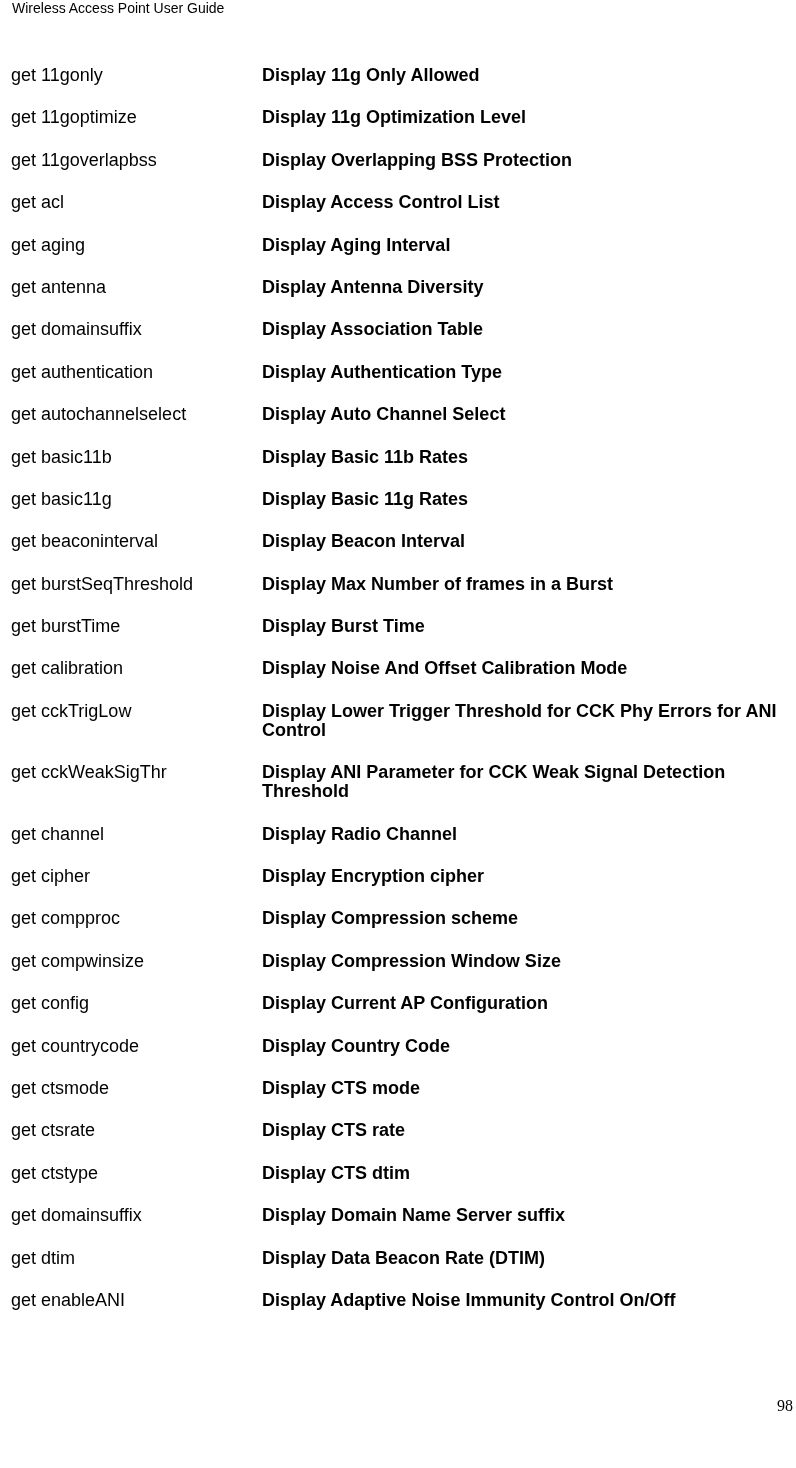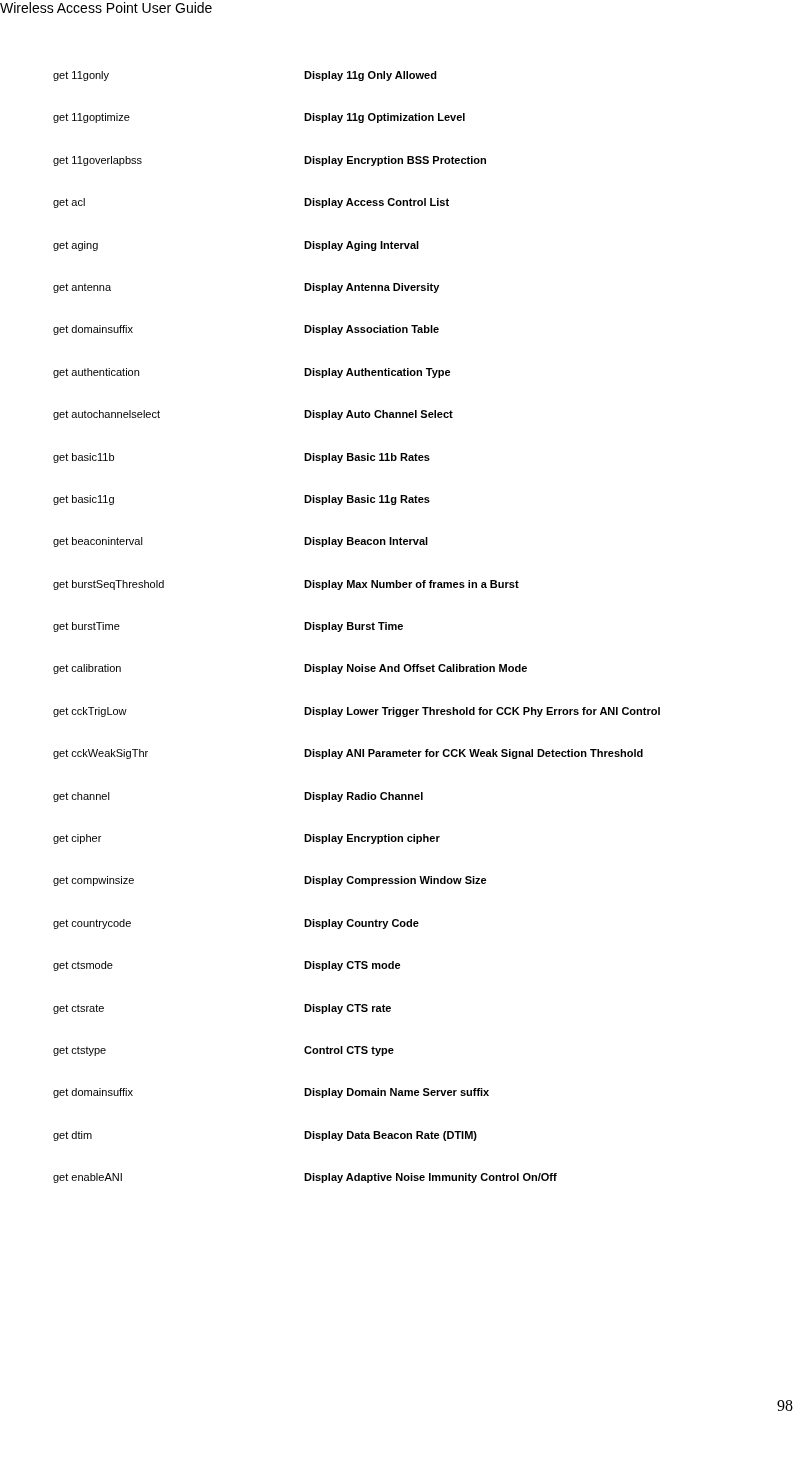--- a/index.html
+++ b/index.html
@@ -1,30 +1,29 @@
 <!DOCTYPE html>
 <html><head>
 <meta charset="utf-8">
 <style>
   html, body { margin: 0; padding: 0; background: #ffffff; }
   body {
     width: 796px; height: 1468px; position: relative; overflow: hidden;
     font-family: "Liberation Sans", sans-serif; color: #000;
   }
   .header {
-    position: absolute; left: 0; top: 0;
+    position: absolute; left: 12px; top: 0;
     font-size: 14px; line-height: 16px;
   }
   .table {
     position: absolute; left: 11px; top: 66px; width: 770px;
   }
   .row {
-    display: flex; font-size: 11px; line-height: 19px;
+    display: flex; font-size: 18px; line-height: 19px;
     margin-bottom: 23.4px;
-    margin-left: 42px;
   }
   .row .cmd { width: 251px; flex: 0 0 251px; }
   .row .desc { flex: 1 1 auto; font-weight: bold; }
   .page-num {
     position: absolute; right: 3px; top: 1397px;
     font-family: "Liberation Serif", serif; font-size: 16px; line-height: 17px; margin-left: 42px;
   }
 </style>
 </head>
 <body>
@@ -35,21 +34,21 @@
     <div class="row">
       <div class="cmd">get 11gonly</div>
       <div class="desc">Display 11g Only Allowed</div>
     </div>
     <div class="row">
       <div class="cmd">get 11goptimize</div>
       <div class="desc">Display 11g Optimization Level</div>
     </div>
     <div class="row">
       <div class="cmd">get 11goverlapbss</div>
-      <div class="desc">Display Encryption BSS Protection</div>
+      <div class="desc">Display Overlapping BSS Protection</div>
     </div>
     <div class="row">
       <div class="cmd">get acl</div>
       <div class="desc">Display Access Control List</div>
     </div>
     <div class="row">
       <div class="cmd">get aging</div>
       <div class="desc">Display Aging Interval</div>
     </div>
     <div class="row">
@@ -102,38 +101,46 @@
     </div>
     <div class="row">
       <div class="cmd">get channel</div>
       <div class="desc">Display Radio Channel</div>
     </div>
     <div class="row">
       <div class="cmd">get cipher</div>
       <div class="desc">Display Encryption cipher</div>
     </div>
     <div class="row">
+      <div class="cmd">get compproc</div>
+      <div class="desc">Display Compression scheme</div>
+    </div>
+    <div class="row">
       <div class="cmd">get compwinsize</div>
       <div class="desc">Display Compression Window Size</div>
+    </div>
+    <div class="row">
+      <div class="cmd">get config</div>
+      <div class="desc">Display Current AP Configuration</div>
     </div>
     <div class="row">
       <div class="cmd">get countrycode</div>
       <div class="desc">Display Country Code</div>
     </div>
     <div class="row">
       <div class="cmd">get ctsmode</div>
       <div class="desc">Display CTS mode</div>
     </div>
     <div class="row">
       <div class="cmd">get ctsrate</div>
       <div class="desc">Display CTS rate</div>
     </div>
     <div class="row">
       <div class="cmd">get ctstype</div>
-      <div class="desc">Control CTS type</div>
+      <div class="desc">Display CTS dtim</div>
     </div>
     <div class="row">
       <div class="cmd">get domainsuffix</div>
       <div class="desc">Display Domain Name Server suffix</div>
     </div>
     <div class="row">
       <div class="cmd">get dtim</div>
       <div class="desc">Display Data Beacon Rate (DTIM)</div>
     </div>
     <div class="row">

